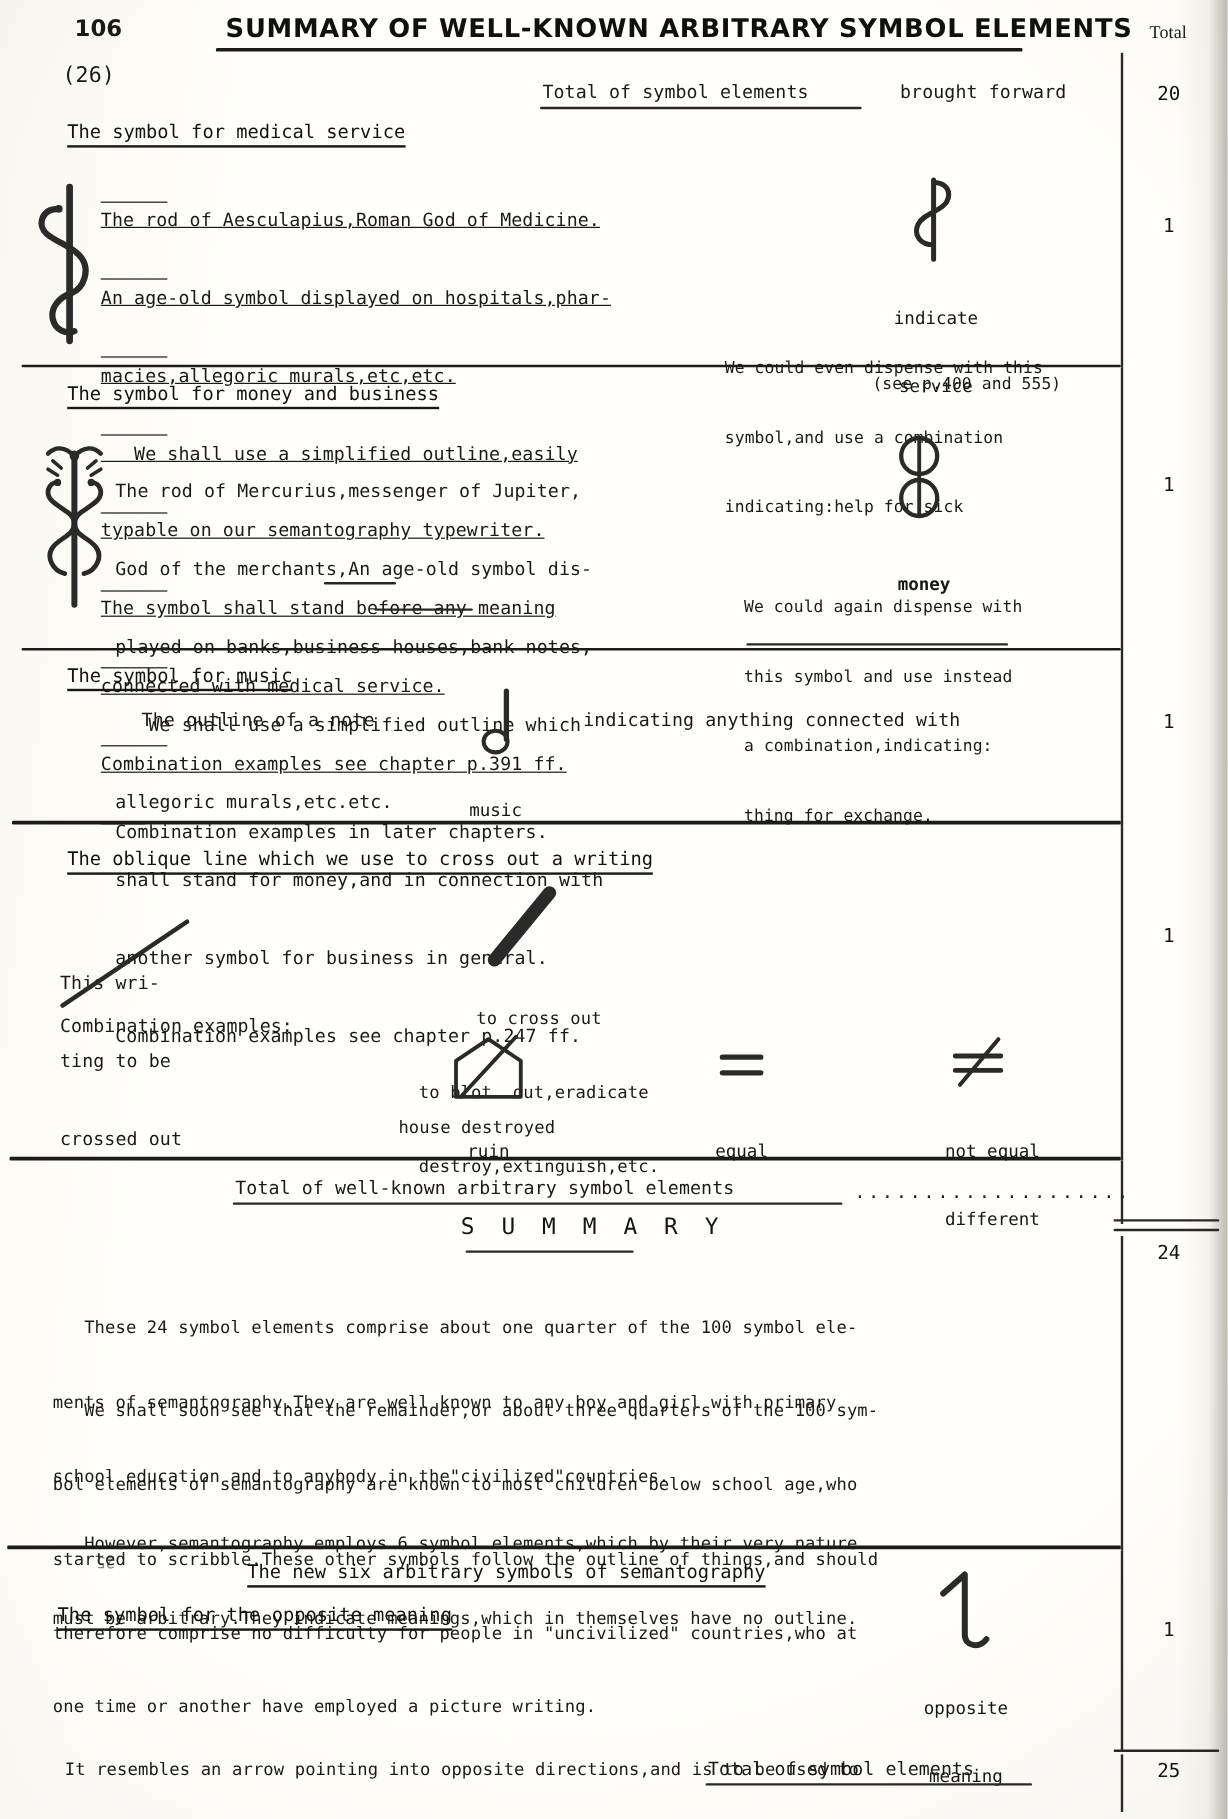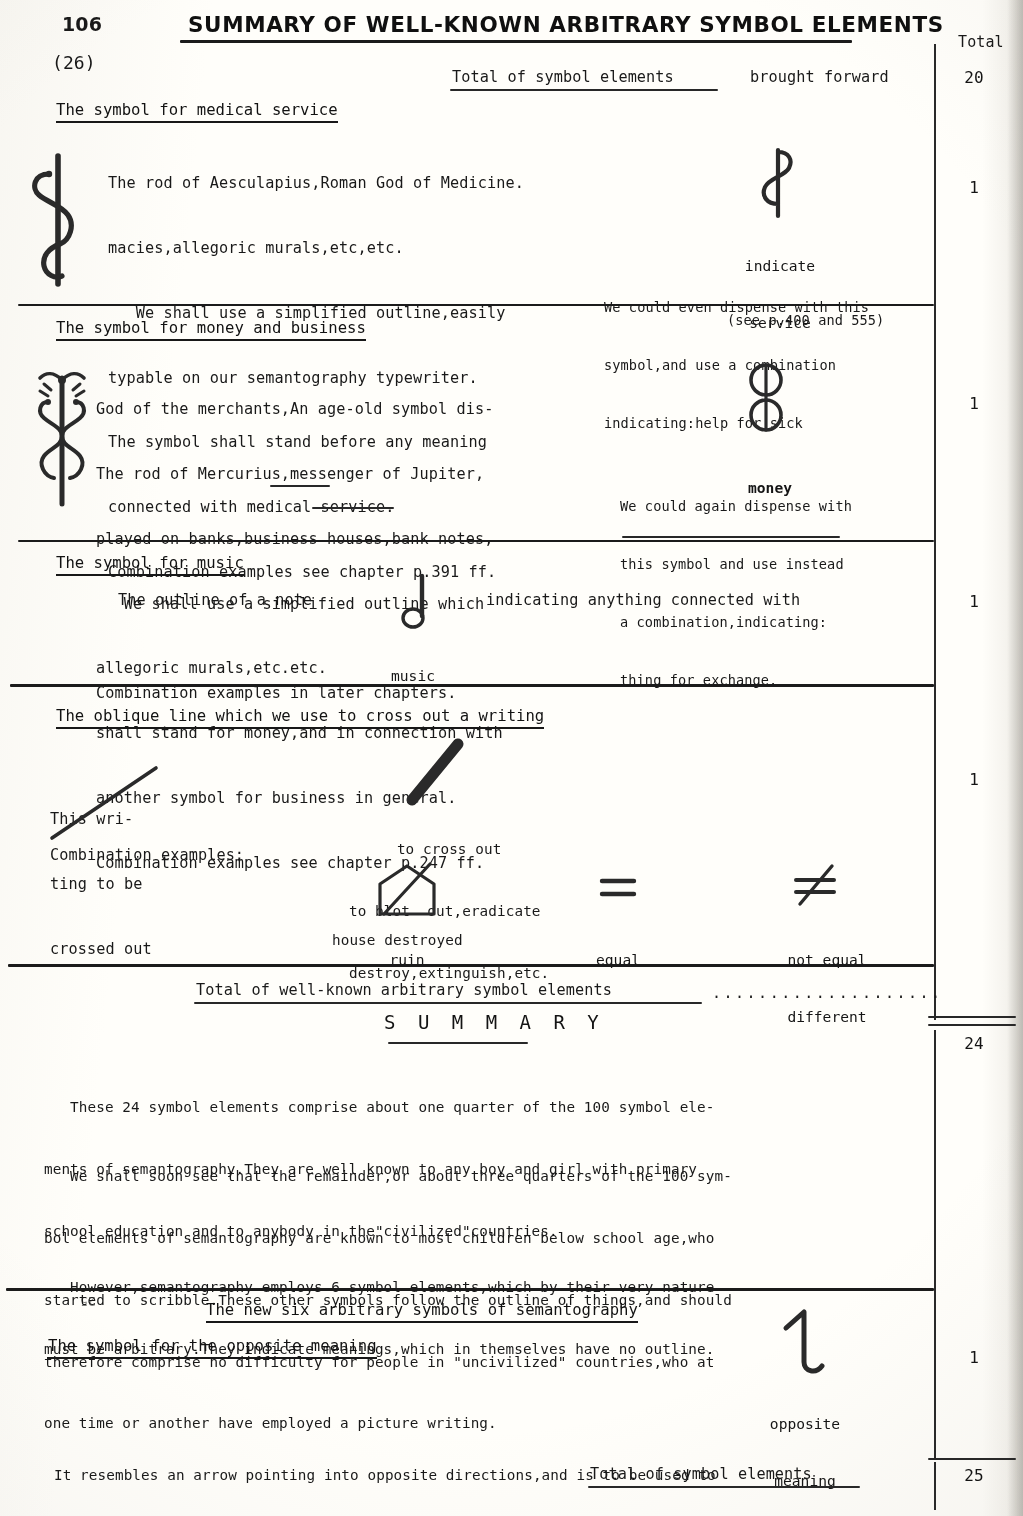--- a/index.html
+++ b/index.html
@@ -127,21 +127,21 @@
 <div id="page">
   <div id="paper-texture"></div>
 
   <div class="abs tw" style="left:62px; top:14px; font-size:19px; font-family:'DejaVu Sans','Liberation Sans',sans-serif; font-weight:600;">106</div>
 
   <div class="abs head-title" style="left:188px; top:12px;">SUMMARY OF WELL-KNOWN ARBITRARY SYMBOL ELEMENTS</div>
   <div class="hrule" style="left:180px; top:40px; width:672px; height:3px;"></div>
 
   <div class="abs tw" style="left:52px; top:52px; font-size:18px;">(26)</div>
 
-  <div class="abs tw" style="left:958px; top:32px; font-size:15px;">Total</div>
+  <div class="abs tw" style="left:958px; top:18px; font-size:15px;font-family:Liberation Serif, serif;">Total</div>
 
   <div class="abs tw" style="left:452px; top:67px;">Total of symbol elements</div>
   <div class="hrule thin" style="left:450px; top:89px; width:268px;"></div>
   <div class="abs tw" style="left:750px; top:67px;">brought forward</div>
   <div class="total-num" style="left:944px; top:68px;">20</div>
 
   <div class="vrule" style="left:934px; top:44px; height:262px;"></div>
   <div class="vrule" style="left:934px; top:306px; height:229px;"></div>
   <div class="vrule" style="left:934px; top:535px; height:150px;"></div>
   <div class="vrule" style="left:934px; top:685px; height:282px;"></div>
@@ -157,22 +157,23 @@
 
     <div class="abs" style="left:22px; top:152px;">
       <svg width="72" height="138" viewBox="0 0 72 138">
         <path class="ink" d="M36 4 L36 132" stroke-width="5.6"></path>
         <path class="ink" stroke-width="5.2" d="M27 22 C12 22 9 36 17 43 C25 50 40 54 46 63 C53 73 48 88 38 92
                  C27 96 20 104 22 114 C24 123 33 127 40 124"></path>
         <circle cx="27" cy="22" r="3.2" fill="#2c2c2c" stroke="none"></circle>
       </svg>
     </div>
 
-    <div class="abs tw" style="left:108px; top:130px;">
+    <div class="abs tw" style="left:84px; top:130px;text-decoration:underline;">
       <div>The rod of Aesculapius,Roman God of Medicine.</div>
+      <div>An age-old symbol displayed on hospitals,phar-</div>
       <div>macies,allegoric murals,etc,etc.</div>
       <div>   We shall use a simplified outline,easily</div>
       <div>typable on our semantography typewriter.</div>
       <div>The symbol shall stand before any meaning</div>
       <div>connected with medical service.</div>
       <div>Combination examples see chapter p.391 ff.</div>
     </div>
 
     <div class="abs" style="left:755px; top:146px;">
       <svg width="46" height="74" viewBox="0 0 46 74">
@@ -209,22 +210,22 @@
                  C14 96 20 108 30 110"></path>
         <path class="ink" stroke-width="4" d="M52 34 C60 34 63 44 56 50 C48 57 38 60 38 68 C38 78 50 80 56 88
                  C62 96 56 108 46 110"></path>
         <circle cx="24" cy="34" r="3" fill="#2c2c2c" stroke="none"></circle>
         <circle cx="52" cy="34" r="3" fill="#2c2c2c" stroke="none"></circle>
         <circle cx="38" cy="12" r="4" fill="#2c2c2c" stroke="none"></circle>
       </svg>
     </div>
 
     <div class="abs tw" style="left:96px; top:356px;">
+      <div>The rod of Mercurius,messenger of Jupiter,</div>
       <div>God of the merchants,An age-old symbol dis-</div>
-      <div>The rod of Mercurius,messenger of Jupiter,</div>
       <div>played on banks,business houses,bank notes,</div>
       <div>   We shall use a simplified outline which</div>
       <div>allegoric murals,etc.etc.</div>
       <div>shall stand for money,and in connection with</div>
       <div>another symbol for business in general.</div>
       <div>Combination examples see chapter p.247 ff.</div>
     </div>
 
     <div class="hrule thin" style="left:270px; top:485px; width:60px; height:1.5px;"></div>
     <div class="hrule thin" style="left:312px; top:507px; width:82px; height:1.5px;"></div>

